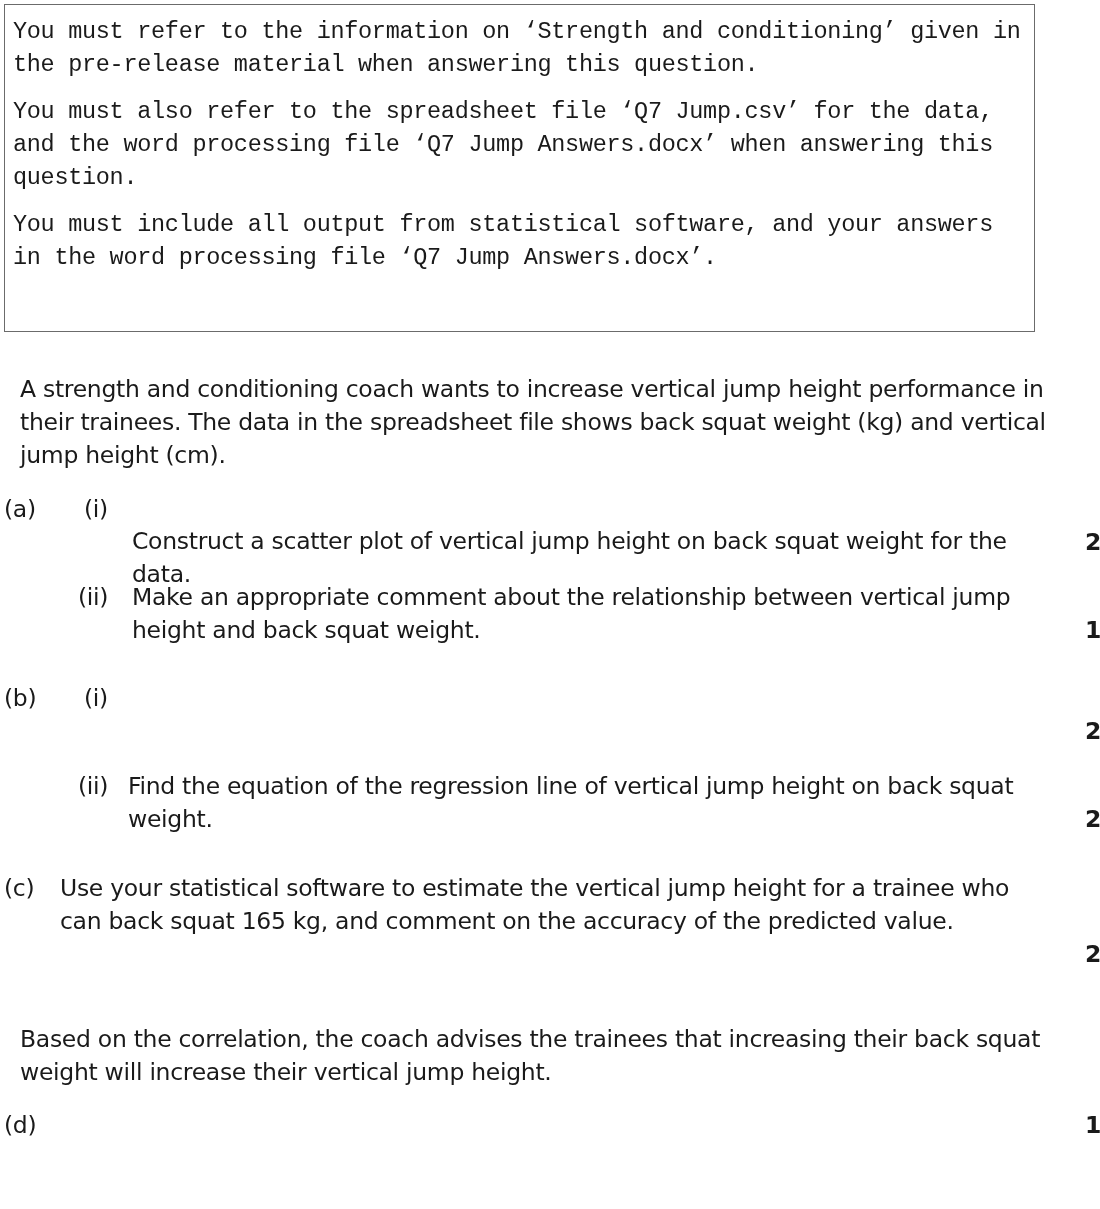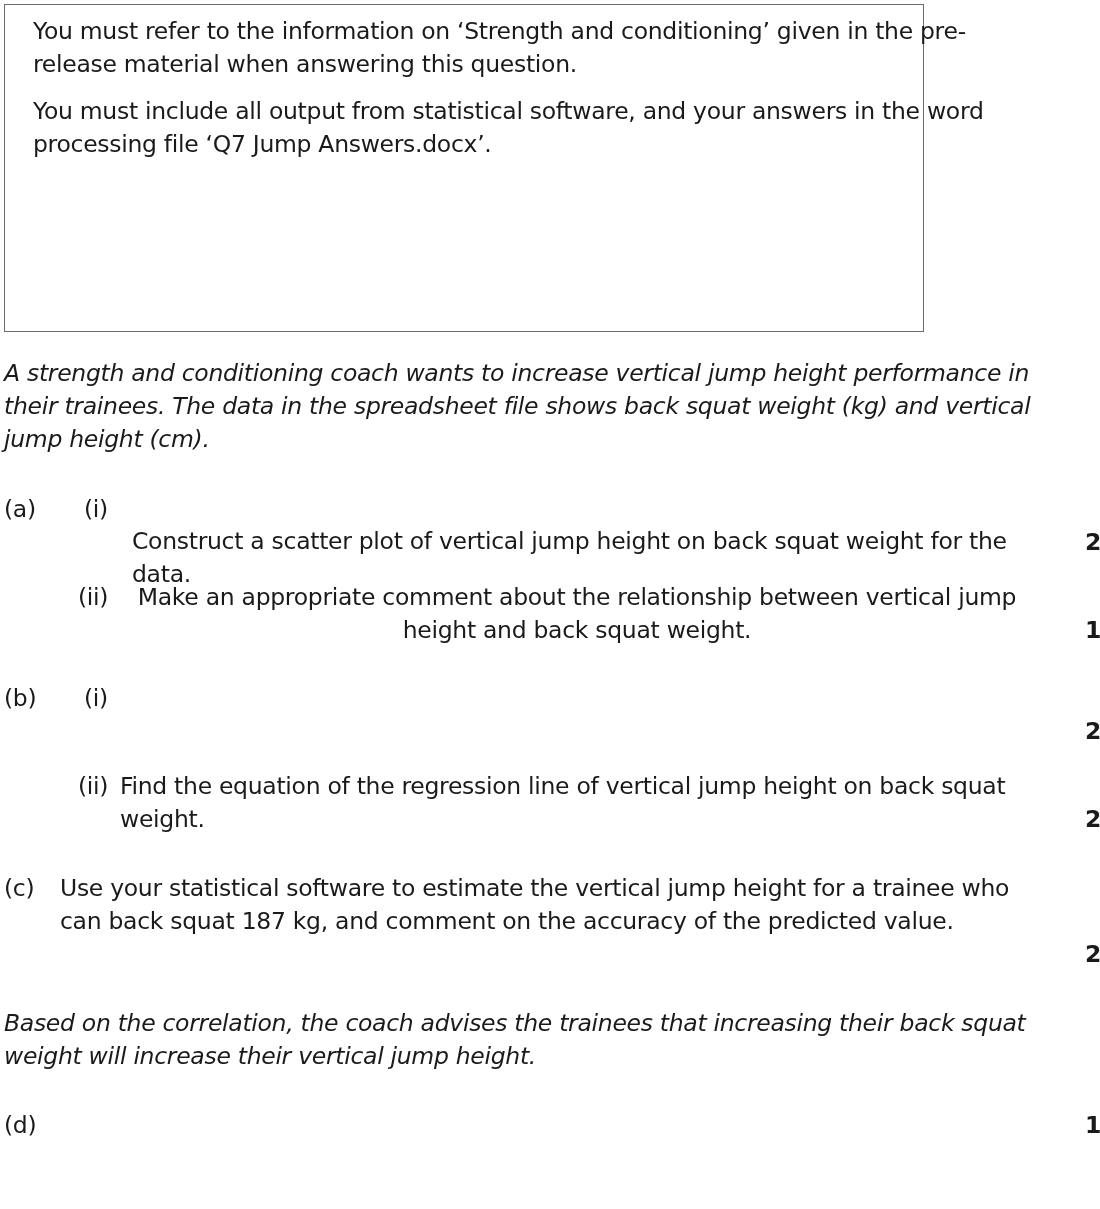--- a/index.html
+++ b/index.html
@@ -2,69 +2,71 @@
 <html><head>
 <meta charset="utf-8">
 <style>
   html, body { margin: 0; padding: 0; background: #ffffff; }
   body {
     width: 1100px; height: 1209px; position: relative; overflow: hidden;
     font-family: "DejaVu Sans", sans-serif; color: #1a1a1a;
     font-size: 23.5px; line-height: 33px; letter-spacing: -0.3px;
   }
   .box {
-    position: absolute; left: 4px; top: 4px; width: 920px; height: 328px;
+    position: absolute; left: 4px; top: 4px; width: 1031px; height: 328px;
     border: 1.5px solid #6b6b6b; box-sizing: border-box;
-    padding: 10px 0 0 28px;
+    padding: 10px 0 0 8px;
+    font-family: Liberation Mono, monospace;
   }
   .box p { margin: 0 0 14px 0; width: 1010px; }
-  .para { position: absolute; left: 4px; width: 1040px; margin: 0; font-style: italic; }
+  .para { position: absolute; left: 4px; width: 1040px; margin: 16px; }
   .q { position: absolute; left: 0; width: 1100px; height: 70px; }
   .lbl { position: absolute; }
   .txt { position: absolute; }
   .mark { position: absolute; left: 1085px; font-weight: bold; }
 </style>
 </head>
 <body>
 
 <div class="box">
   <p>You must refer to the information on ‘Strength and conditioning’ given in the pre-release material when answering this question.</p>
+  <p>You must also refer to the spreadsheet file ‘Q7 Jump.csv’ for the data, and the word processing file ‘Q7 Jump Answers.docx’ when answering this question.</p>
   <p>You must include all output from statistical software, and your answers in the word processing file ‘Q7 Jump Answers.docx’.</p>
 </div>
 
 <p class="para" style="top:357px;">A strength and conditioning coach wants to increase vertical jump height performance in their trainees. The data in the spreadsheet file shows back squat weight (kg) and vertical jump height (cm).</p>
 
 <div class="q" style="top:493px;">
   <span class="lbl" style="left:4px;">(a)</span>
   <span class="lbl" style="left:84px;">(i)</span>
   <span class="txt" style="left:132px;width:900px;margin-top:32px;">Construct a scatter plot of vertical jump height on back squat weight for the data.</span>
   <span class="mark" style="top:33px;">2</span>
 </div>
 
 <div class="q" style="top:581px;">
   <span class="lbl" style="left:78px;">(ii)</span>
-  <span class="txt" style="left:132px;width:890px;text-align:center;">Make an appropriate comment about the relationship between vertical jump height and back squat weight.</span>
+  <span class="txt" style="left:132px;width:890px;">Make an appropriate comment about the relationship between vertical jump height and back squat weight.</span>
   <span class="mark" style="top:33px;">1</span>
 </div>
 
 <div class="q" style="top:682px;">
   <span class="lbl" style="left:4px;">(b)</span>
   <span class="lbl" style="left:84px;">(i)</span>
   <span class="mark" style="top:33px;">2</span>
 </div>
 
 <div class="q" style="top:770px;">
   <span class="lbl" style="left:78px;">(ii)</span>
-  <span class="txt" style="left:120px;width:890px;">Find the equation of the regression line of vertical jump height on back squat weight.</span>
+  <span class="txt" style="left:128px;width:890px;">Find the equation of the regression line of vertical jump height on back squat weight.</span>
   <span class="mark" style="top:33px;">2</span>
 </div>
 
 <div class="q" style="top:872px;height:100px;">
   <span class="lbl" style="left:4px;">(c)</span>
-  <span class="txt" style="left:60px;width:965px;">Use your statistical software to estimate the vertical jump height for a trainee who can back squat 187 kg, and comment on the accuracy of the predicted value.</span>
+  <span class="txt" style="left:60px;width:965px;">Use your statistical software to estimate the vertical jump height for a trainee who can back squat 165 kg, and comment on the accuracy of the predicted value.</span>
   <span class="mark" style="top:66px;">2</span>
 </div>
 
 <p class="para" style="top:1007px;">Based on the correlation, the coach advises the trainees that increasing their back squat weight will increase their vertical jump height.</p>
 
 <div class="q" style="top:1109px;height:40px;">
   <span class="lbl" style="left:4px;">(d)</span>
   <span class="mark" style="top:0;">1</span>
 </div>
 

